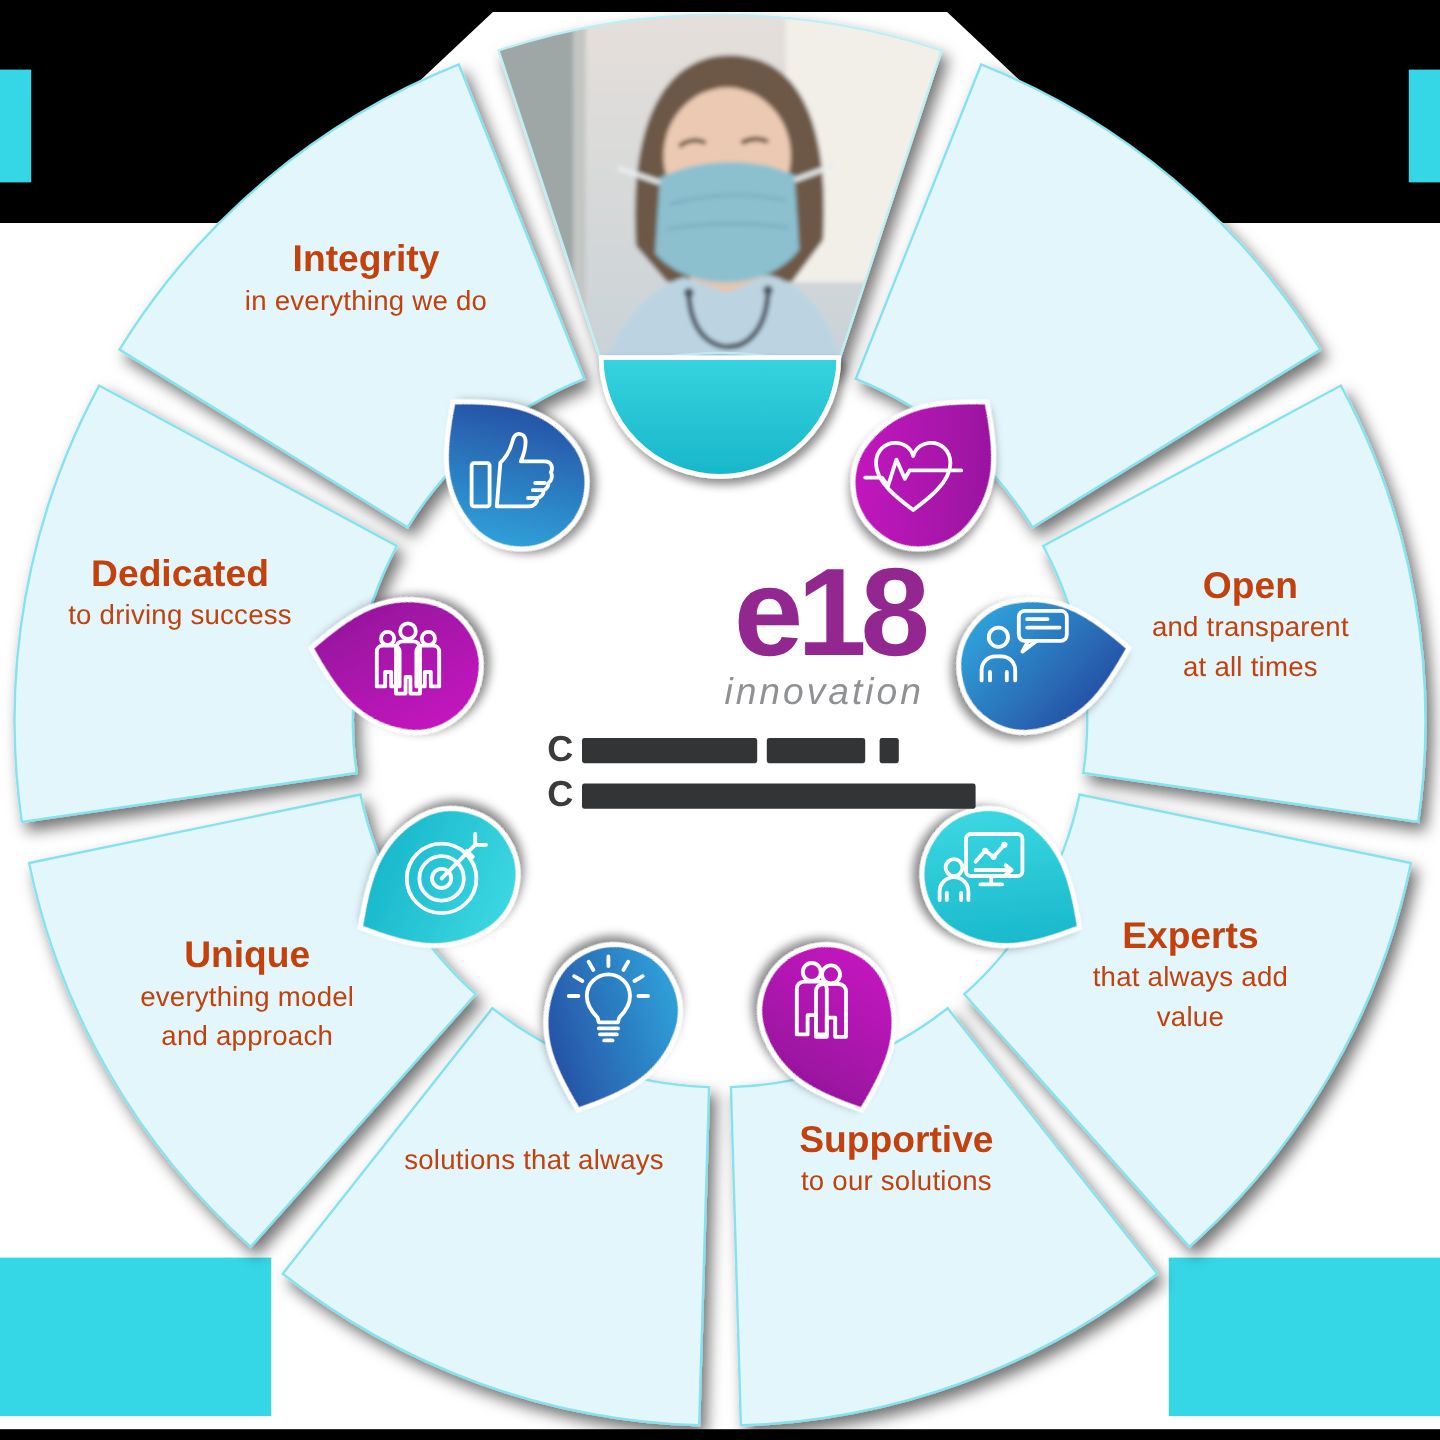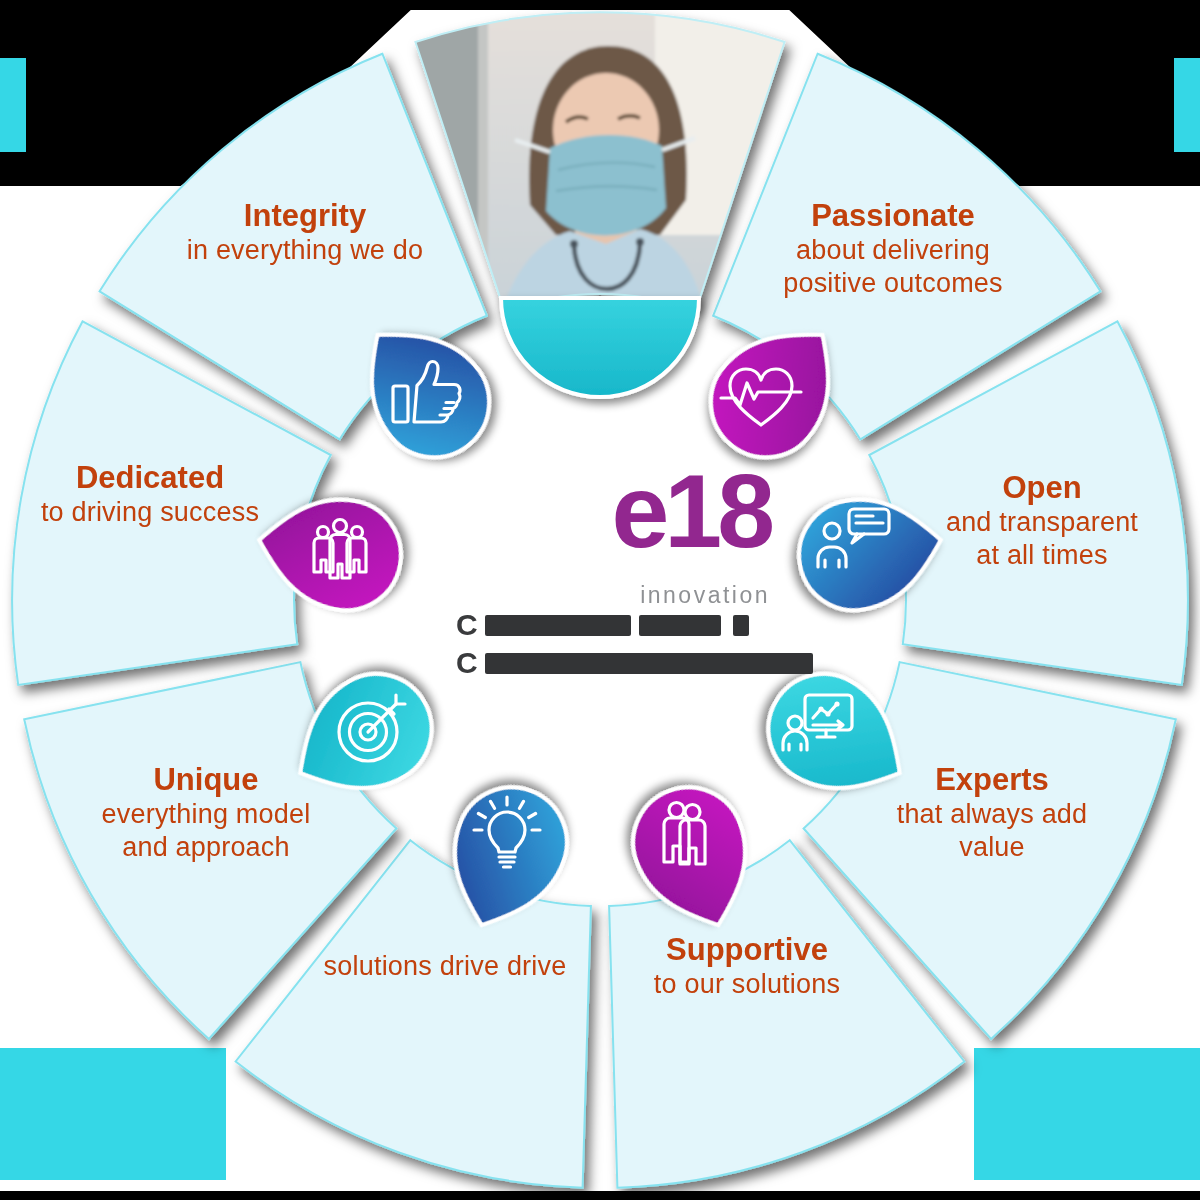--- a/index.html
+++ b/index.html
@@ -16,33 +16,33 @@
   .bg-teal{position:absolute;background:#35d7e6;}
   #tealL{left:0;top:58px;width:26px;height:94px;}
   #tealR{left:1174px;top:58px;width:26px;height:94px;}
   #tealBL{left:0;top:1048px;width:226px;height:132px;}
   #tealBR{left:974px;top:1048px;width:226px;height:132px;}
   
   #wheel{position:absolute;left:0;top:0;z-index:2;}
   
   .seg-text{position:absolute;z-index:5;text-align:center;color:#c2410c;}
   .seg-title{font-weight:700;font-size:31px;line-height:36px;}
-  .seg-line{font-weight:400;font-size:27px;line-height:33px;letter-spacing:.2px;}
+  .seg-line{font-weight:400;font-size:23px;line-height:33px;letter-spacing:.2px;}
   #t-integrity{left:140px;top:198px;width:330px;}
   #t-passionate{left:728px;top:198px;width:330px;}
   #t-open{left:892px;top:470px;width:300px;}
   #t-experts{left:842px;top:762px;width:300px;}
   #t-supportive{left:582px;top:932px;width:330px;}
   #t-innovative{left:280px;top:950px;width:330px;}
-  #t-unique{left:50px;top:762px;width:312px;}
+  #t-unique{left:50px;top:778px;width:312px;}
   #t-dedicated{left:-12px;top:460px;width:324px;}
   
   #centerLogo{position:absolute;z-index:5;left:430px;top:462px;width:340px;text-align:right;}
   #logoMain{font-weight:700;font-size:104px;line-height:98px;letter-spacing:-5px;color:#92278f;}
-  #logoSub{font-weight:400;font-size:23px;line-height:34px;letter-spacing:2.5px;color:#8f9194;margin-top:18px;}
+  #logoSub{font-weight:400;font-size:31px;line-height:34px;letter-spacing:2.5px;color:#8f9194;margin-top:0;font-style:italic;}
   #tagline{position:absolute;z-index:5;left:456px;top:608px;display:flex;flex-direction:column;gap:4px;}
   .tag-row{display:flex;align-items:center;height:34px;}
   .tag-c{font-weight:700;font-size:30px;line-height:34px;color:#3a3b3d;margin-right:7px;}
   .tag-bar{height:21px;background:#333436;border-radius:2px;}
   .b1{width:146px;margin-right:8px;} .b2{width:82px;margin-right:12px;} .b3{width:16px;}
   .b4{width:328px;}
 </style>
 </head>
 <body>
 
@@ -197,41 +197,36 @@
         <circle cx="0" cy="-26" r="6.5"></circle>
         <path d="M-10,26 V-12 a5.5,5.5 0 0 1 5.5,-5.5 h9 a5.5,5.5 0 0 1 5.5,5.5 V26 h-8 V12 h-4 V26 Z"></path>
       </g>
     </g>
   </svg>
 
   <div class="seg-text" id="t-integrity">
     <div class="seg-title">Integrity</div>
     <div class="seg-line">in everything we do</div>
   </div>
-  <div class="seg-text" id="t-passionate">
-    <div class="seg-title">Passionate</div>
-    <div class="seg-line">about delivering</div>
-    <div class="seg-line">positive outcomes</div>
-  </div>
   <div class="seg-text" id="t-open">
     <div class="seg-title">Open</div>
     <div class="seg-line">and transparent</div>
     <div class="seg-line">at all times</div>
   </div>
   <div class="seg-text" id="t-experts">
     <div class="seg-title">Experts</div>
     <div class="seg-line">that always add</div>
     <div class="seg-line">value</div>
   </div>
   <div class="seg-text" id="t-supportive">
     <div class="seg-title">Supportive</div>
     <div class="seg-line">to our solutions</div>
   </div>
   <div class="seg-text" id="t-innovative">
-    <div class="seg-line">solutions drive drive</div>
+    <div class="seg-line">solutions that always</div>
   </div>
   <div class="seg-text" id="t-unique">
     <div class="seg-title">Unique</div>
     <div class="seg-line">everything model</div>
     <div class="seg-line">and approach</div>
   </div>
   <div class="seg-text" id="t-dedicated">
     <div class="seg-title">Dedicated</div>
     <div class="seg-line">to driving success</div>
   </div>

